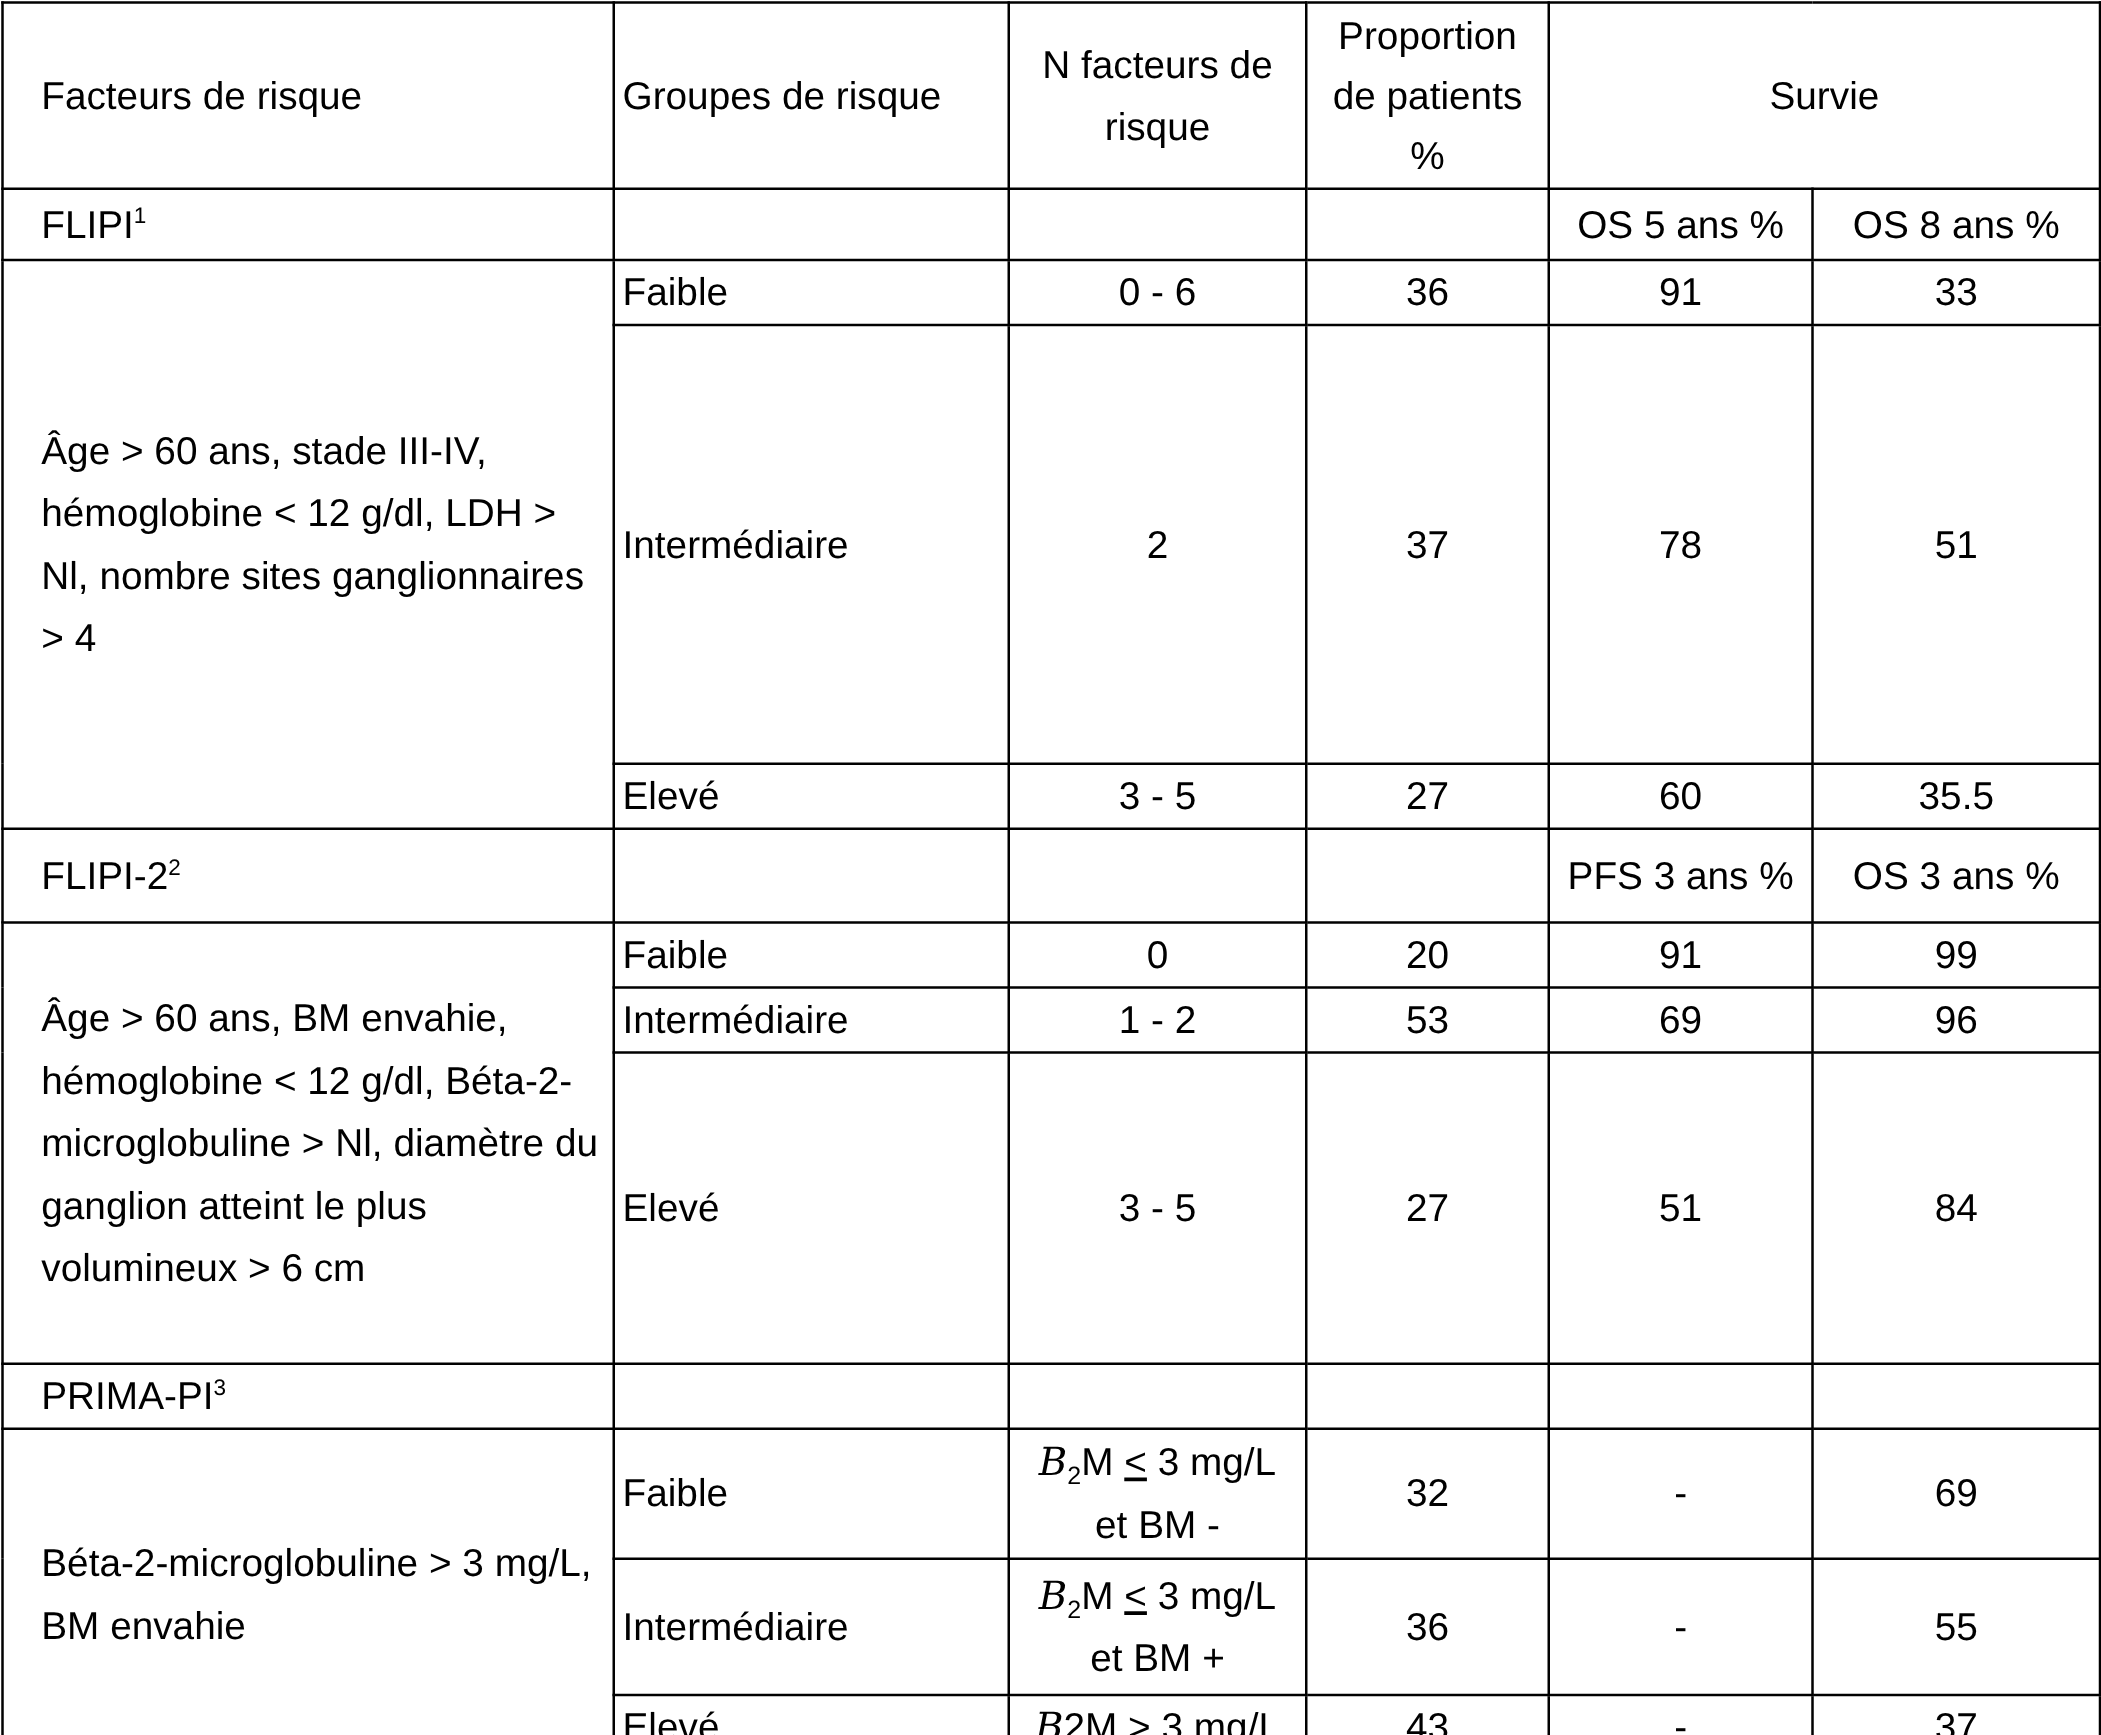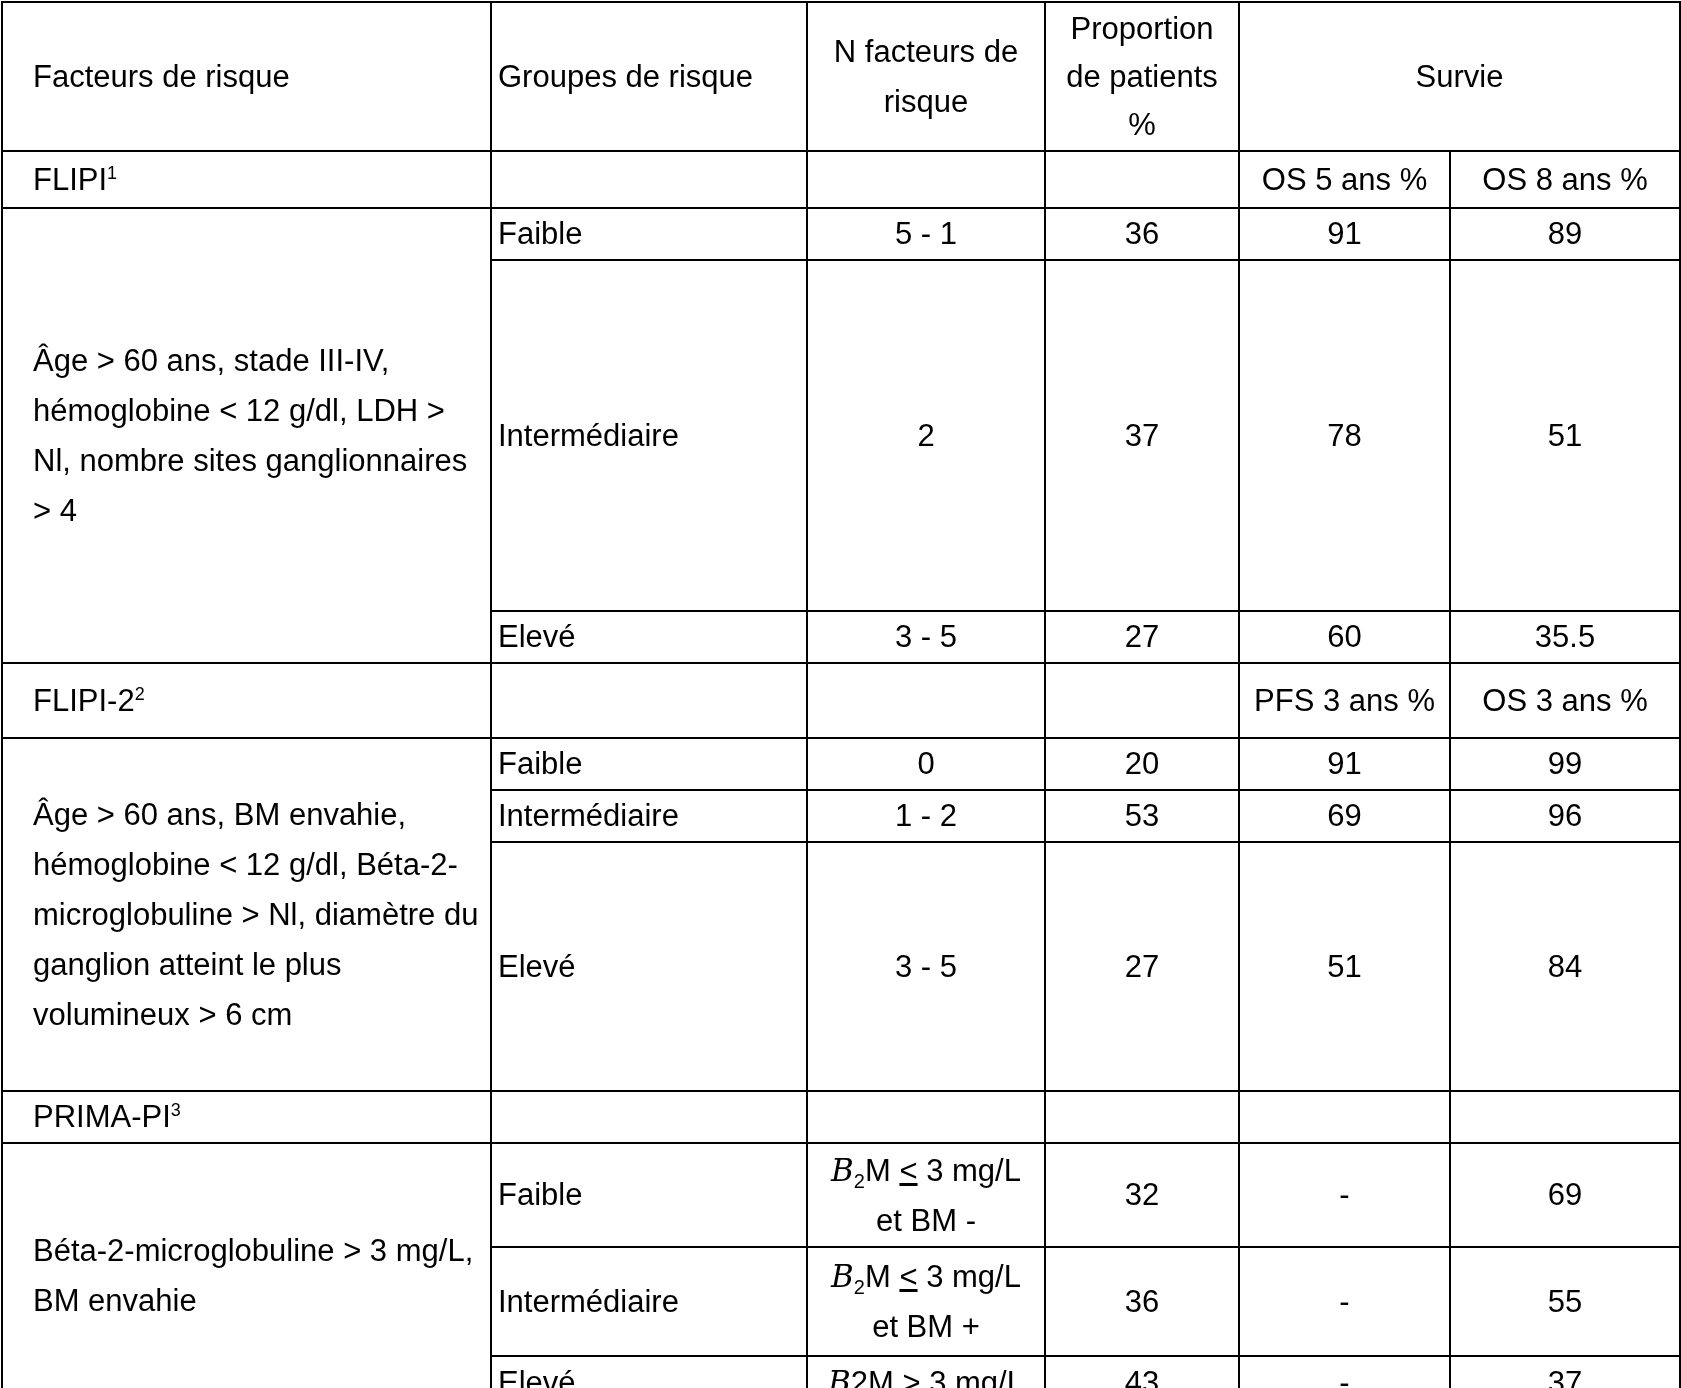--- a/index.html
+++ b/index.html
@@ -41,24 +41,24 @@
     <td class="l pad b"><span>FLIPI</span><sup>1</sup></td>
     <td></td>
         <td></td>
         <td></td>
     <td class="c">OS 5 ans %</td>
     <td class="c">OS 8 ans %</td>
   </tr>
   <tr style="height:50px">
     <td class="l pad" rowspan="3">Âge &gt; 60 ans, stade III-IV, hémoglobine &lt; 12 g/dl, LDH &gt; Nl, nombre sites ganglionnaires &gt; 4</td>
     <td class="l">Faible</td>
-    <td class="c">5 - 1</td>
+    <td class="c">0 - 6</td>
     <td class="c">36</td>
     <td class="c">91</td>
-    <td class="c">89</td>
+    <td class="c">33</td>
   </tr>
   <tr style="height:351px">
     <td class="l">Intermédiaire</td>
     <td class="c">2</td>
     <td class="c">37</td>
     <td class="c">78</td>
     <td class="c">51</td>
   </tr>
   <tr style="height:49px">
     <td class="l">Elevé</td>

